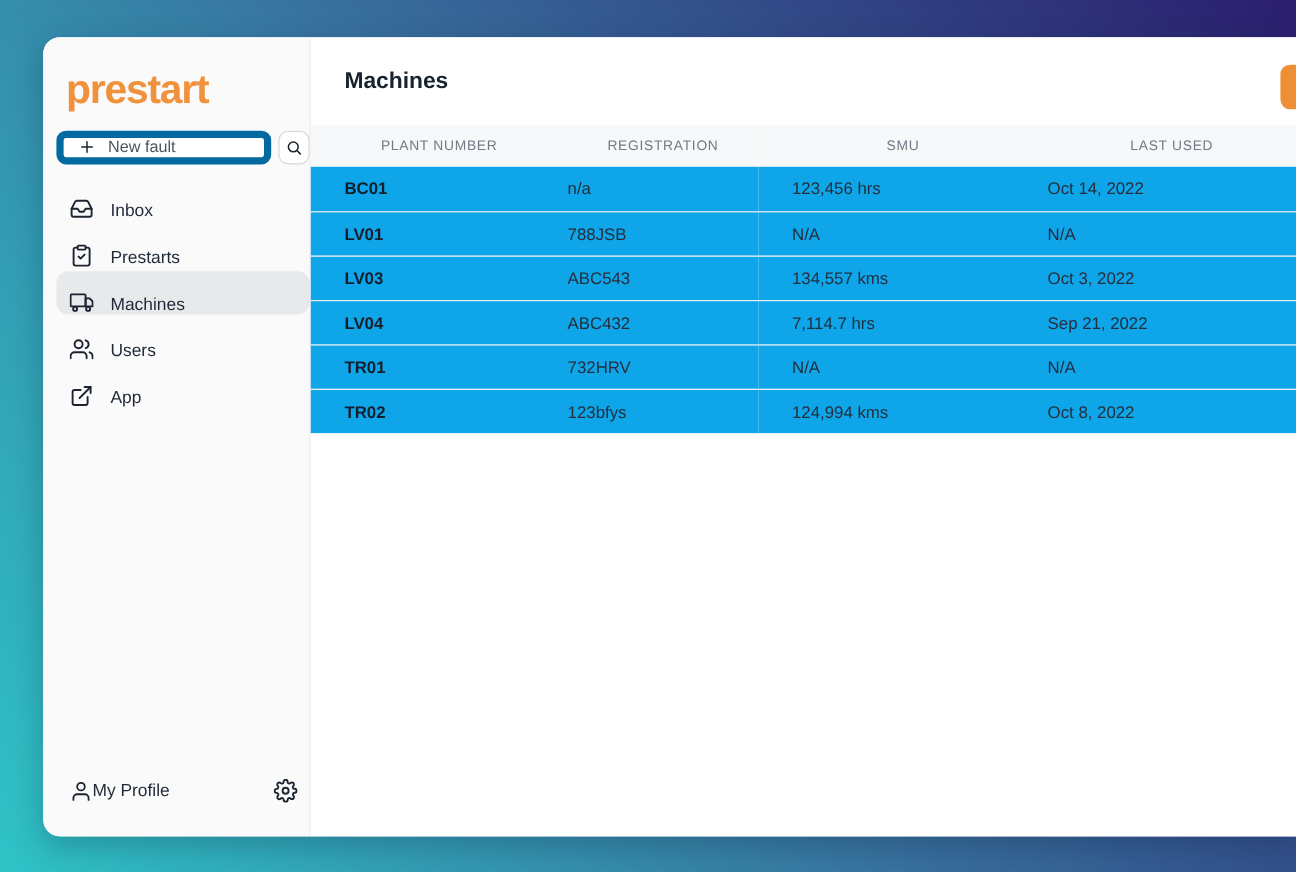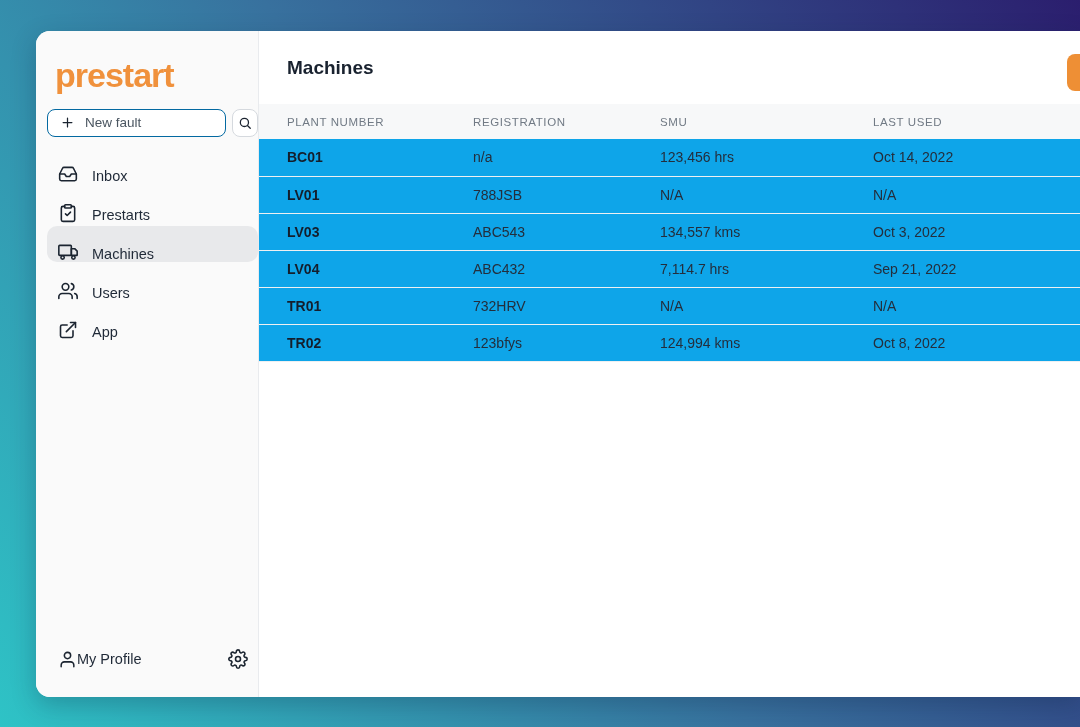--- a/index.html
+++ b/index.html
@@ -22,21 +22,21 @@
     display: flex; flex-direction: column;
     padding: 24px 0 10px 11px;
   }
   .logo {
     font-size: 34px; font-weight: 800; letter-spacing: -1px;
     color: #f0913c; margin-left: 8px; line-height: 1.2;
   }
   .actions-row { display: flex; margin-top: 13px; gap: 6px; }
   .new-fault-btn {
     flex: 1; height: 28px; background: #ffffff;
-    border: 1px solid #0369a1; border-radius: 8px;
+    border: 6px solid #0369a1; border-radius: 8px;
     display: flex; align-items: center; gap: 10px; padding: 0 12px;
     font-size: 13.5px; color: #4a5560; cursor: pointer;
   }
   .search-btn {
     width: 26px; height: 28px; background: #ffffff;
     border: 1px solid #d5d9de; border-radius: 8px;
     display: flex; align-items: center; justify-content: center; cursor: pointer;
   }
   .nav { margin-top: 11px; display: flex; flex-direction: column; gap: 3px; }
   .nav-item {
@@ -57,21 +57,21 @@
   .main { flex: 1; background: #ffffff; display: flex; flex-direction: column; position: relative; min-width: 0; }
   .main-header { height: 73px; display: flex; align-items: center; padding: 0 28px; }
   .page-title { font-size: 19px; font-weight: 700; color: #19222f; }
   .header-action {
     position: absolute; top: 23px; right: 0; width: 13px; height: 37px;
     background: #ee8f35; border-radius: 8px 0 0 8px; border: none; cursor: pointer;
   }
   table { width: 100%; border-collapse: collapse; table-layout: fixed; }
   col.c1 { width: 186px; } col.c2 { width: 187px; } col.c3 { width: 213px; }
   thead th {
-    height: 35px; background: #f7f8f9; text-align: left;
+    height: 35px; background: #f7f8f9; text-align: center;
     font-size: 11.5px; font-weight: 500; letter-spacing: .6px;
     color: #717a85; padding-left: 28px;
   }
   tbody td {
     height: 37px; padding-left: 28px; font-size: 14px; color: #242e3c;
     border-bottom: 1px solid #eef0f2; background: #0ea5e9;
   }
   tbody td.plant { font-weight: 700; color: #141e2c; }
   tbody tr { cursor: pointer; }
 </style>

